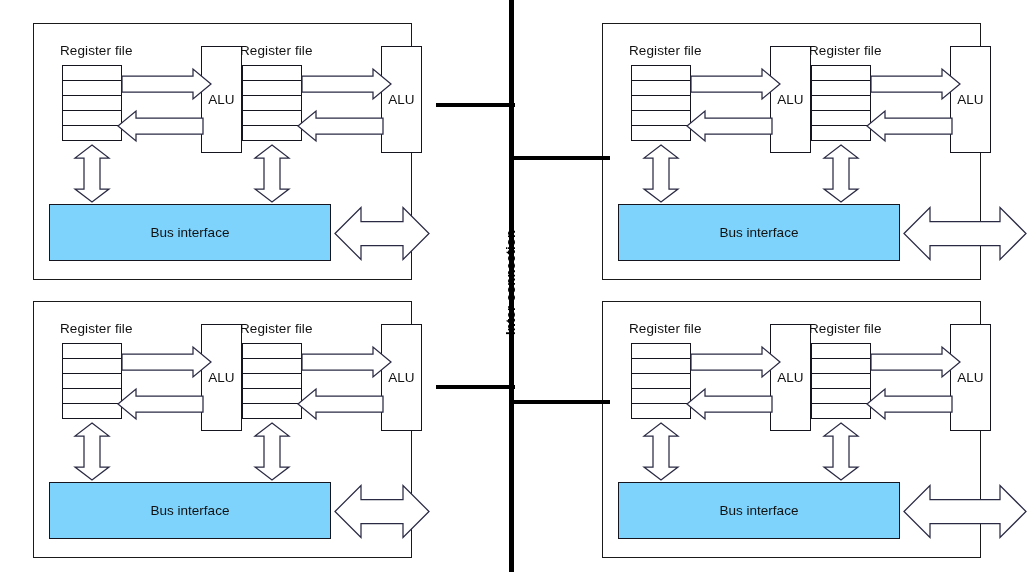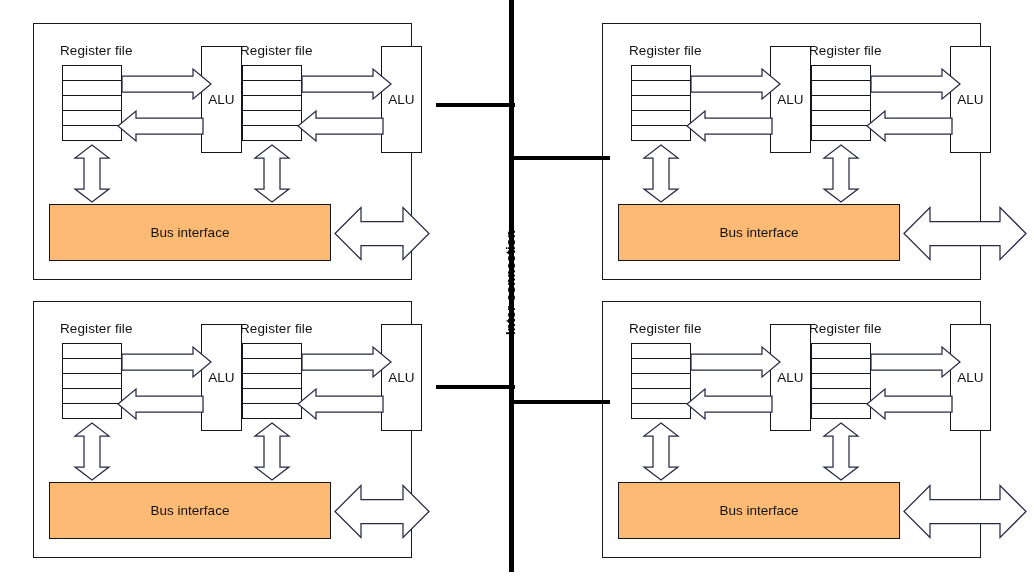--- a/index.html
+++ b/index.html
@@ -14,21 +14,21 @@
 
   .regfile{position:absolute;border:1.3px solid #15151f;box-sizing:border-box;background:#fff;
            display:flex;flex-direction:column;}
   .regfile .rrow{flex:1;border-bottom:1.2px solid #15151f;box-sizing:border-box;}
   .regfile .rrow:last-child{border-bottom:none;}
 
   .alu{position:absolute;border:1.3px solid #15151f;box-sizing:border-box;background:#fff;
        display:flex;align-items:center;justify-content:center;font-size:13.5px;color:#111;}
 
   
-  .bus{position:absolute;border:1.4px solid #15151f;box-sizing:border-box;background:#fdba74;
+  .bus{position:absolute;border:1.4px solid #15151f;box-sizing:border-box;background:#7dd3fc;
        display:flex;align-items:center;justify-content:center;font-size:13.5px;color:#111;}
 
   
   .arrow-svg{position:absolute;overflow:visible;}
   .arrow-svg polygon{fill:#ffffff;stroke:#2a2a44;stroke-width:1.25;stroke-linejoin:miter;}
 
   
   .ic-vline{position:absolute;background:#000;}
   .ic-hline{position:absolute;background:#000;}
   .ic-label{position:absolute;font-size:13px;font-weight:bold;color:#000;white-space:nowrap;

